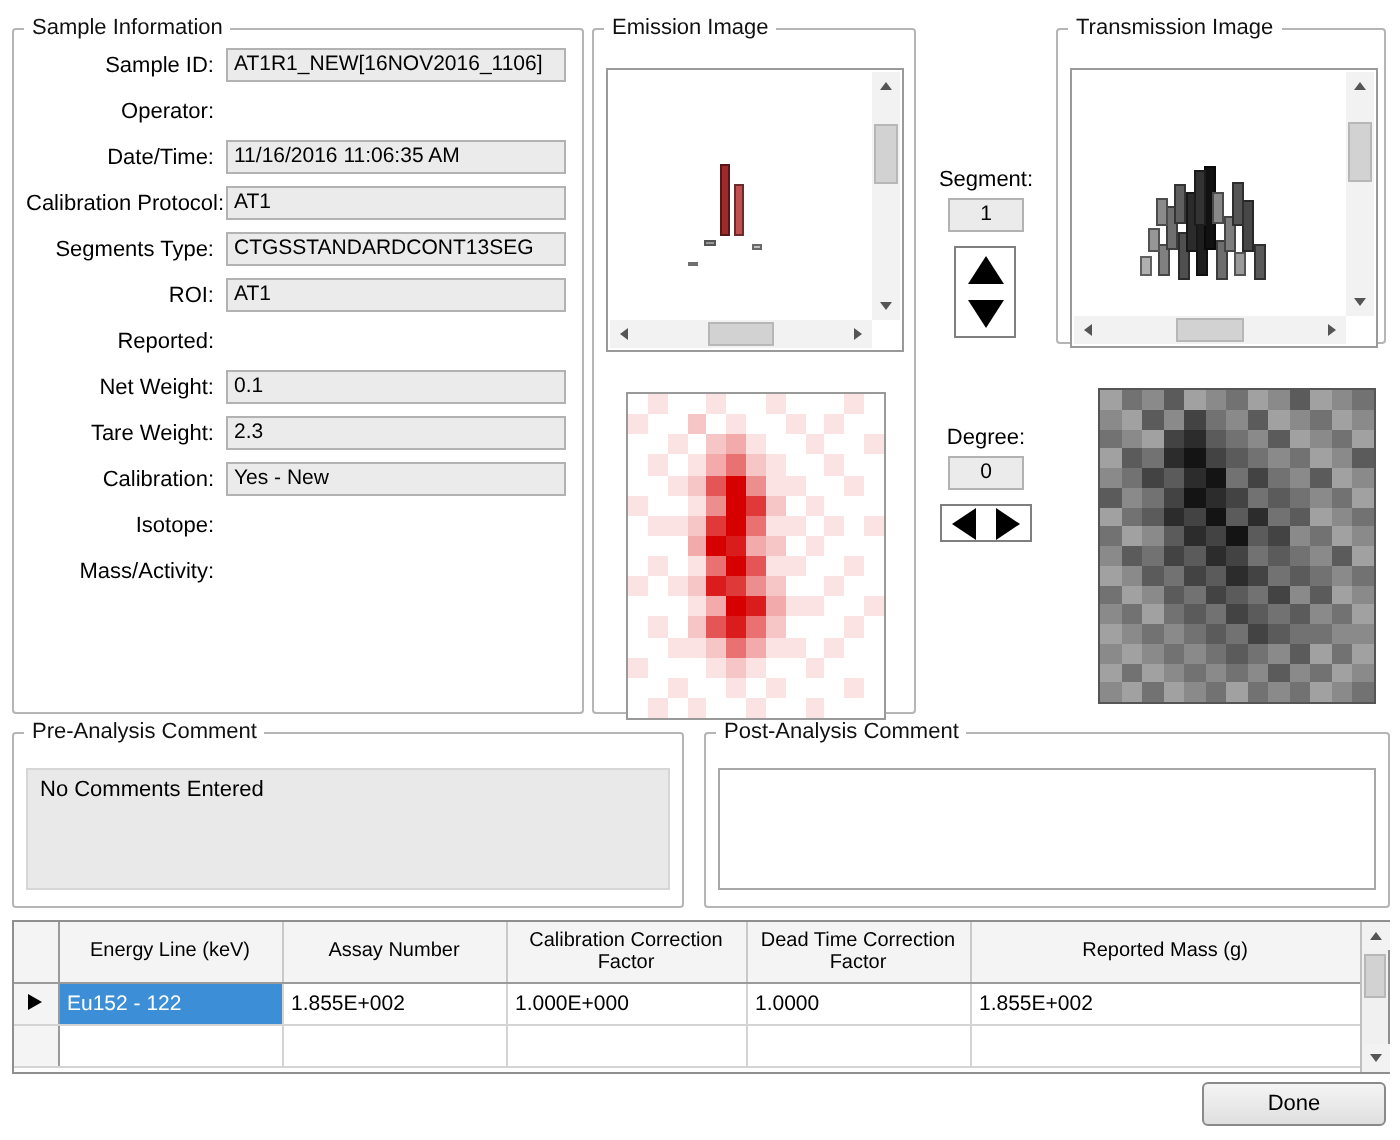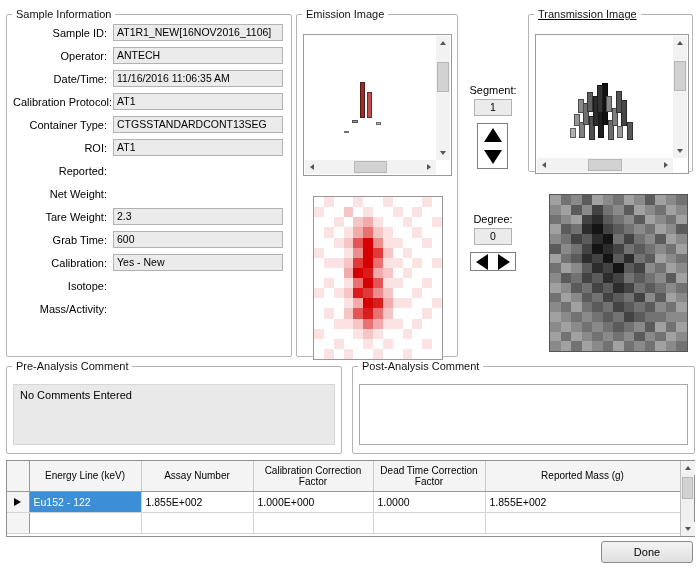--- a/index.html
+++ b/index.html
@@ -34,21 +34,21 @@
   .tri.u4 { border-left:3px solid transparent; border-right:3px solid transparent; border-bottom:4px solid #555; }
   .tri.d4 { border-left:3px solid transparent; border-right:3px solid transparent; border-top:4px solid #555; }
   .tri.l4 { border-top:3px solid transparent; border-bottom:3px solid transparent; border-right:4px solid #555; }
   .tri.r4 { border-top:3px solid transparent; border-bottom:3px solid transparent; border-left:4px solid #555; }
 
   
   #emission-group { left:296px; top:8px; width:162px; height:349px; }
   #emission-plot { left:6px; top:14px; width:149px; height:142px; }
   #emission-heatmap { position:absolute; left:16px; top:176px; width:130px; height:164px; border:1px solid #999; display:grid; }
 
-  #transmission-group { left:528px; top:8px; width:165px; height:164px;text-decoration:underline; }
+  #transmission-group { left:528px; top:8px; width:165px; height:164px; }
   #transmission-plot { left:6px; top:14px; width:154px; height:140px; }
   #check-opaque { position:absolute; left:534px; top:178px; font-size:11px; }
   #transmission-heatmap { position:absolute; left:549px; top:194px; width:139px; height:158px; border:1px solid #555; display:grid; }
 
   .heatmap > div { width:100%; height:100%; }
 
   
   .ctl-label { position:absolute; width:62px; text-align:center; font-size:11px; }
   .ctl-value { position:absolute; width:38px; height:17px; background:#ebebeb; border:1px solid #b2b2b2; text-align:center; font-size:10.5px; line-height:15px; }
   #segment-label { left:462px; top:84px; }
@@ -94,51 +94,47 @@
 
   <fieldset class="groupbox" id="sample-group">
     <legend>Sample Information</legend>
     <div class="frows">
       <div class="frow">
           <label class="flabel">Sample ID:</label>
           <div class="fvalue">AT1R1_NEW[16NOV2016_1106]</div>
         </div>
       <div class="frow">
           <label class="flabel">Operator:</label>
-          <div class="fvalue">ANTECH</div>
         </div>
       <div class="frow">
           <label class="flabel">Date/Time:</label>
           <div class="fvalue">11/16/2016 11:06:35 AM</div>
         </div>
       <div class="frow">
           <label class="flabel">Calibration Protocol:</label>
           <div class="fvalue">AT1</div>
         </div>
       <div class="frow">
-          <label class="flabel">Container Type:</label>
+          <label class="flabel">Segments Type:</label>
           <div class="fvalue">CTGSSTANDARDCONT13SEG</div>
         </div>
       <div class="frow">
           <label class="flabel">ROI:</label>
           <div class="fvalue">AT1</div>
         </div>
       <div class="frow">
           <label class="flabel">Reported:</label>
         </div>
       <div class="frow">
           <label class="flabel">Net Weight:</label>
+          <div class="fvalue">0.1</div>
         </div>
       <div class="frow">
           <label class="flabel">Tare Weight:</label>
           <div class="fvalue">2.3</div>
-        </div>
-      <div class="frow">
-          <label class="flabel">Grab Time:</label>
-          <div class="fvalue">600</div>
         </div>
       <div class="frow">
           <label class="flabel">Calibration:</label>
           <div class="fvalue">Yes - New</div>
         </div>
       <div class="frow">
           <label class="flabel">Isotope:</label>
         </div>
       <div class="frow">
           <label class="flabel">Mass/Activity:</label>

